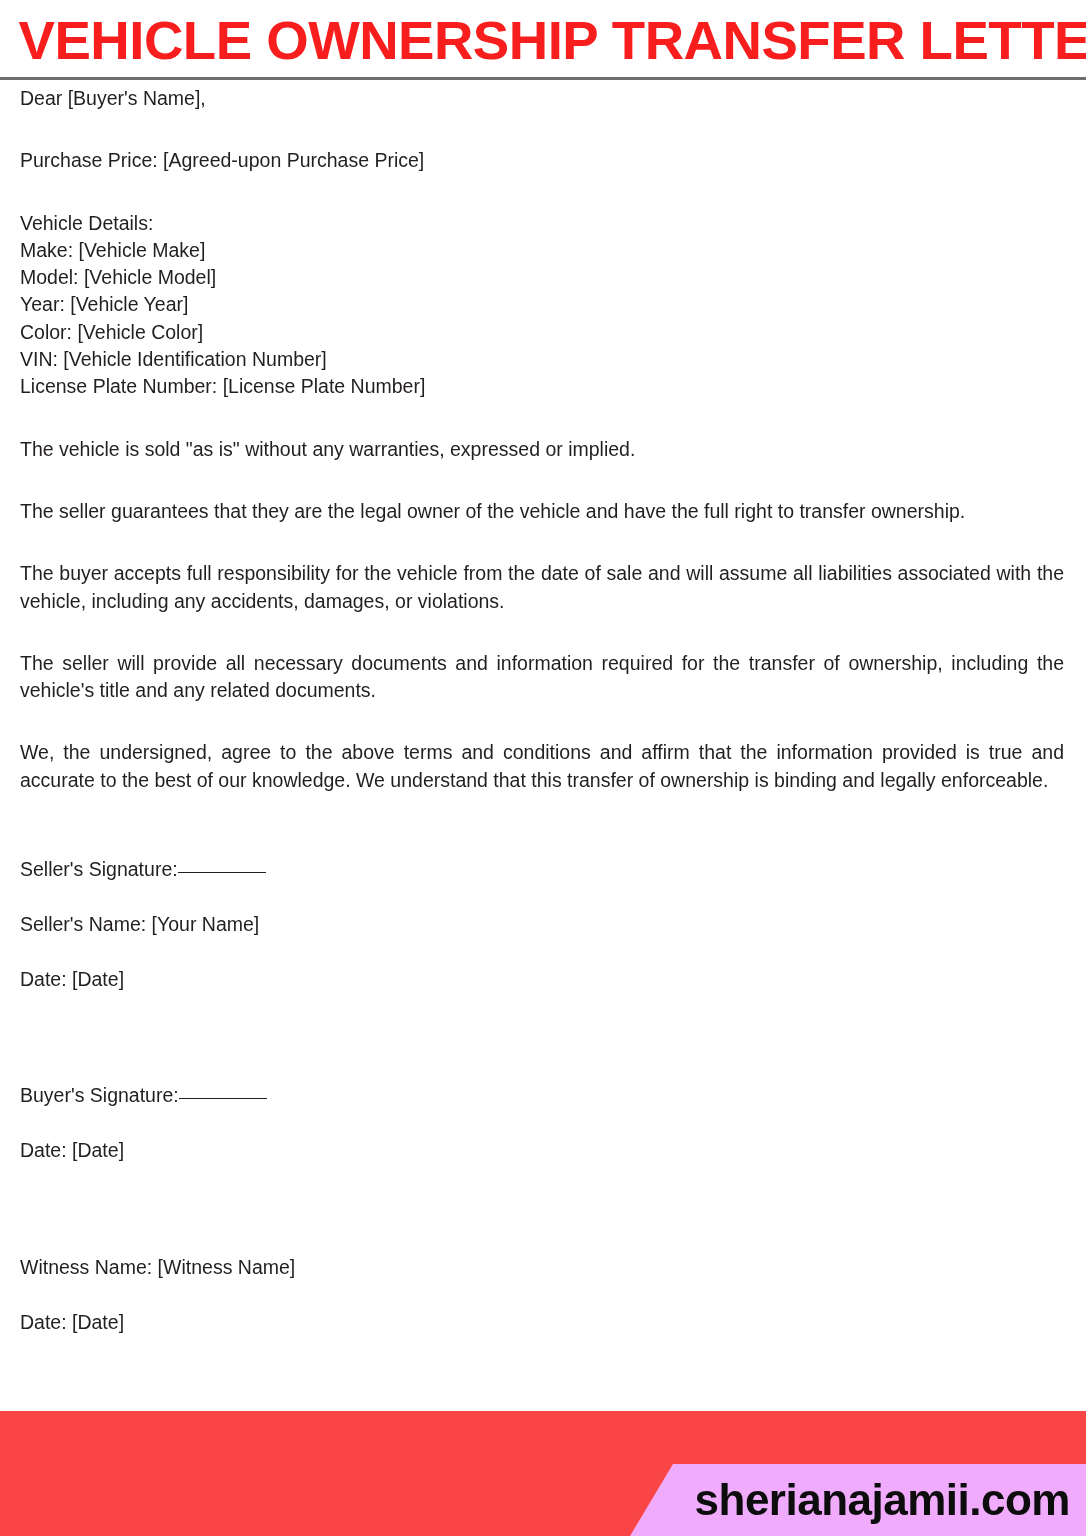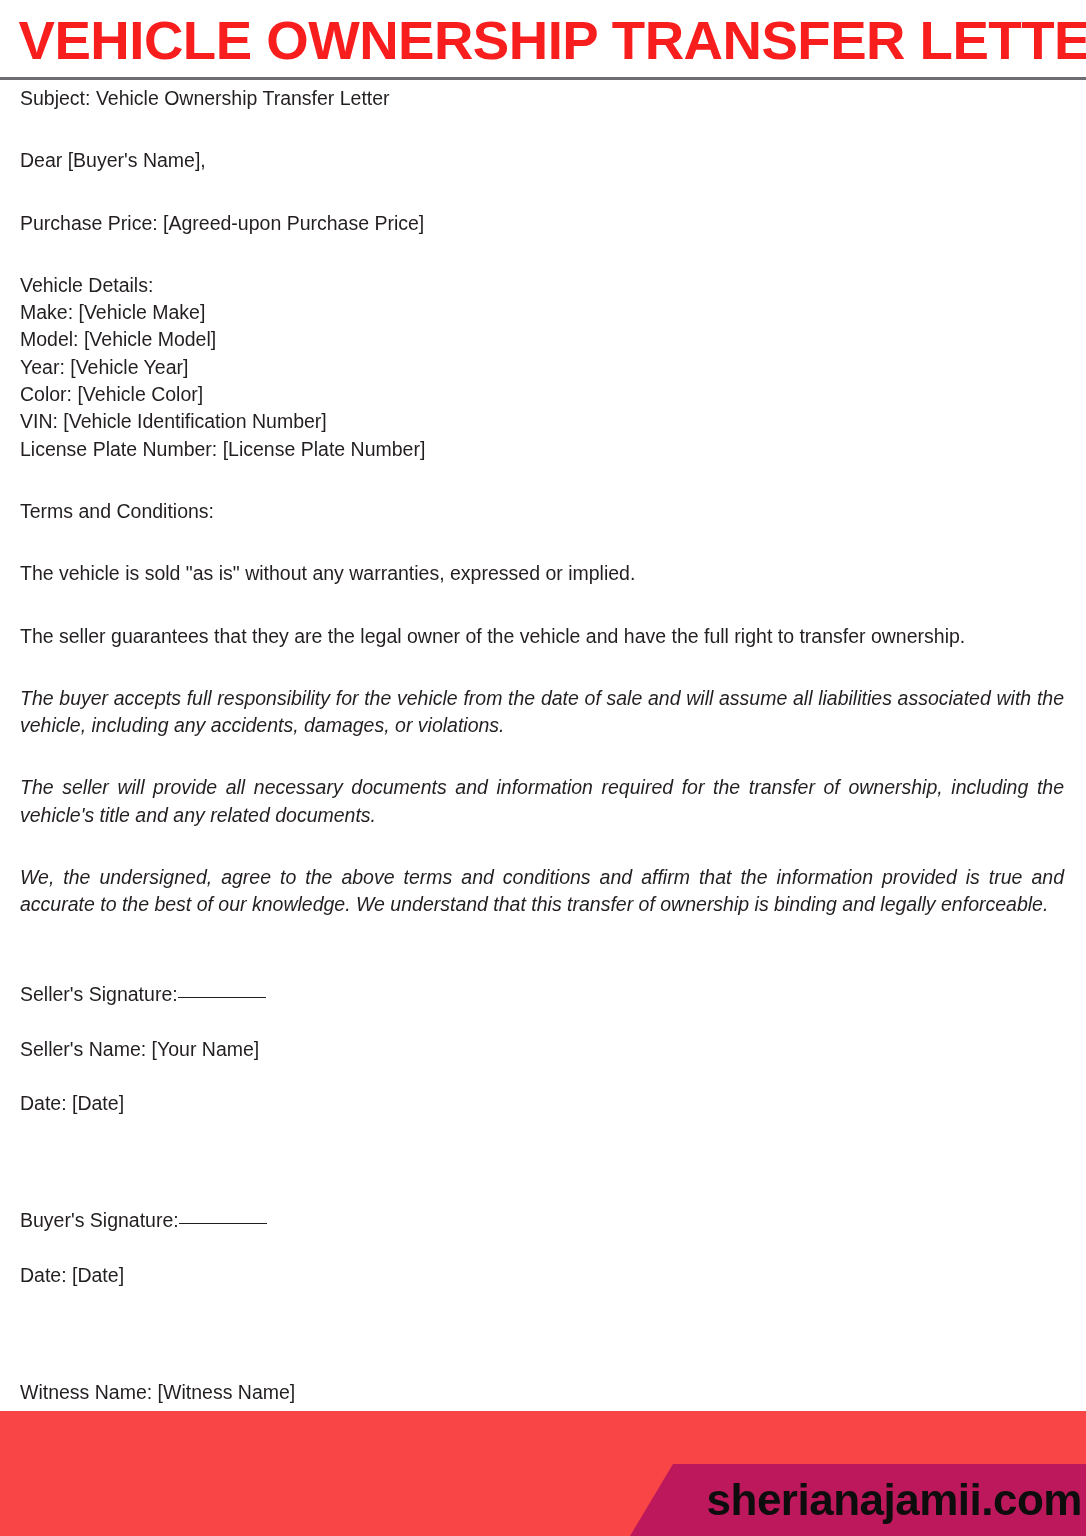--- a/index.html
+++ b/index.html
@@ -64,21 +64,20 @@
     color: #231f20;
     margin: 0;
     white-space: pre-line;
   }
   .blk + .blk {
     margin-top: 35px;
   }
   .blk.justify {
     text-align: justify;
     text-align-last: left;
-    font-style: italic;
   }
   .blk.tight {
     margin-top: 0;
   }
   .sig-rule {
     display: inline-block;
     border-bottom: 1.6px solid #231f20;
     width: 88px;
     vertical-align: 3px;
   }
@@ -92,27 +91,27 @@
     height: 125px;
     background: #f94545;
     overflow: hidden;
   }
   .footer-panel {
     position: absolute;
     right: 0;
     top: 53px;
     width: 456px;
     height: 72px;
-    background: #be185d;
+    background: #f0abfc;
     clip-path: polygon(43px 0, 456px 0, 456px 72px, 0 72px);
     display: flex;
     align-items: center;
     justify-content: flex-end;
     box-sizing: border-box;
-    padding-right: 4px;
+    padding-right: 16px;
   }
   .footer-brand {
     font-family: "Liberation Sans Narrow", "Liberation Sans", "DejaVu Sans", sans-serif;
     font-weight: 700;
     font-size: 44px;
     line-height: 1;
     color: #0d0d0d;
     letter-spacing: -0.5px;
     white-space: nowrap;
   }
@@ -122,36 +121,34 @@
 
 <div class="page">
 
   <div class="doc-header">
     <h1 class="doc-title">VEHICLE OWNERSHIP TRANSFER LETTER</h1>
     <div class="title-rule"></div>
   </div>
 
   <div class="doc-body">
 
-    <p class="blk tight">Subject: Vehicle Ownership Transfer Letter</p>
 
     <p class="blk">Dear [Buyer's Name],</p>
 
 
     <p class="blk">Purchase Price: [Agreed-upon Purchase Price]</p>
 
     <p class="blk">Vehicle Details:
 Make: [Vehicle Make]
 Model: [Vehicle Model]
 Year: [Vehicle Year]
 Color: [Vehicle Color]
 VIN: [Vehicle Identification Number]
 License Plate Number: [License Plate Number]</p>
 
-    <p class="blk">Terms and Conditions:</p>
 
     <p class="blk">The vehicle is sold "as is" without any warranties, expressed or implied.</p>
 
     <p class="blk">The seller guarantees that they are the legal owner of the vehicle and have the full right to transfer ownership.</p>
 
     <p class="blk justify">The buyer accepts full responsibility for the vehicle from the date of sale and will assume all liabilities associated with the vehicle, including any accidents, damages, or violations.</p>
 
     <p class="blk justify">The seller will provide all necessary documents and information required for the transfer of ownership, including the vehicle's title and any related documents.</p>
 
     <p class="blk justify">We, the undersigned, agree to the above terms and conditions and affirm that the information provided is true and accurate to the best of our knowledge. We understand that this transfer of ownership is binding and legally enforceable.</p>

